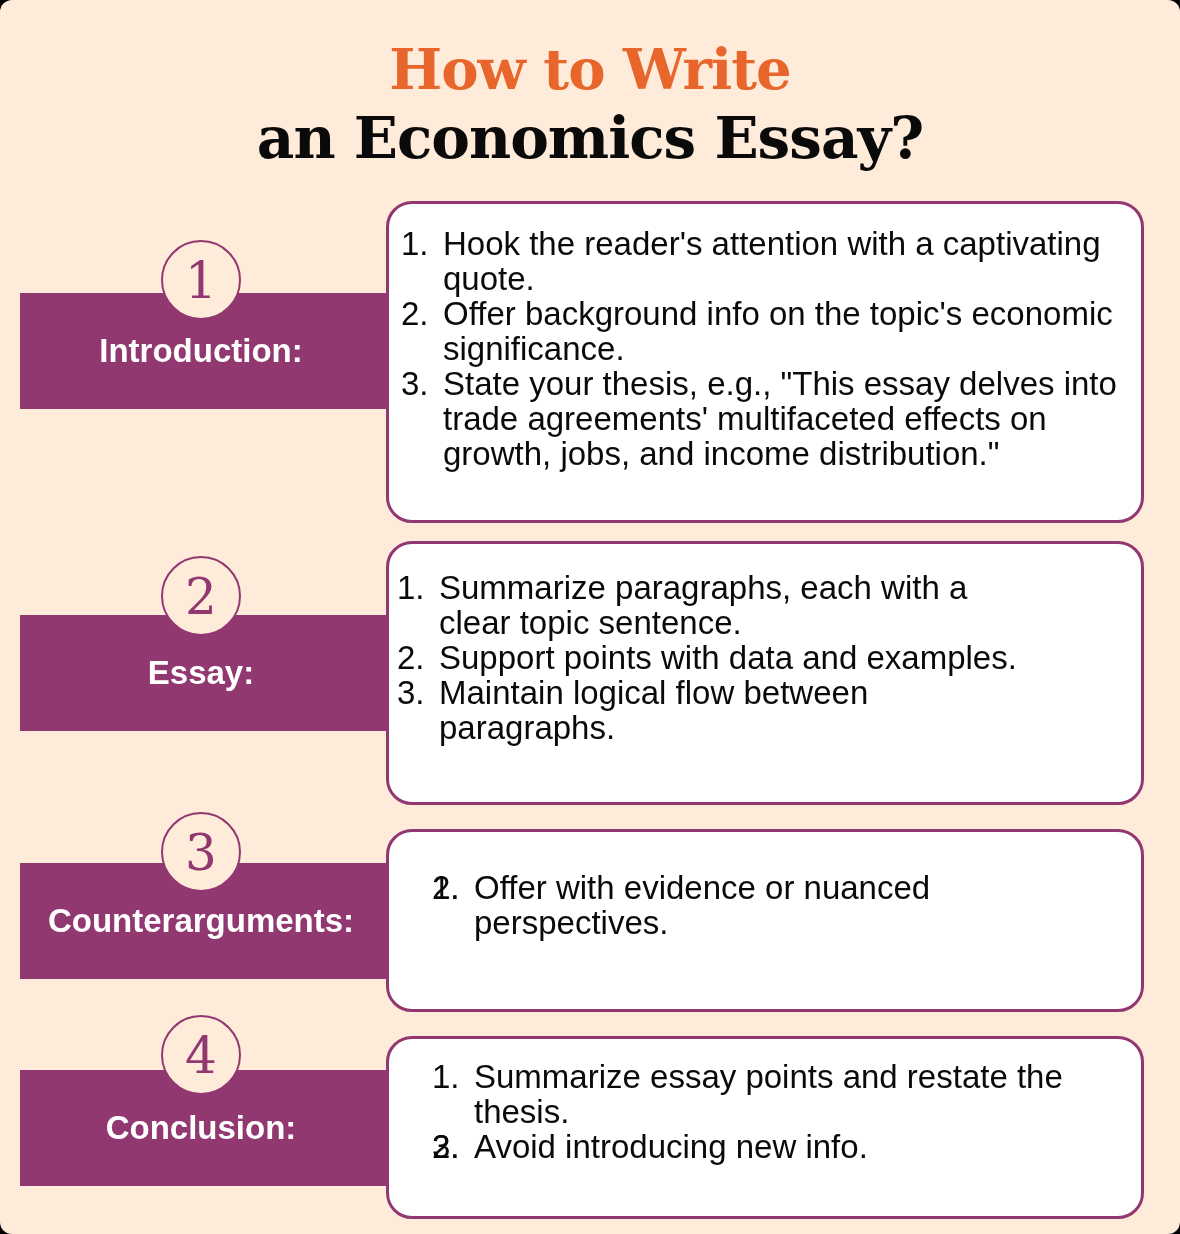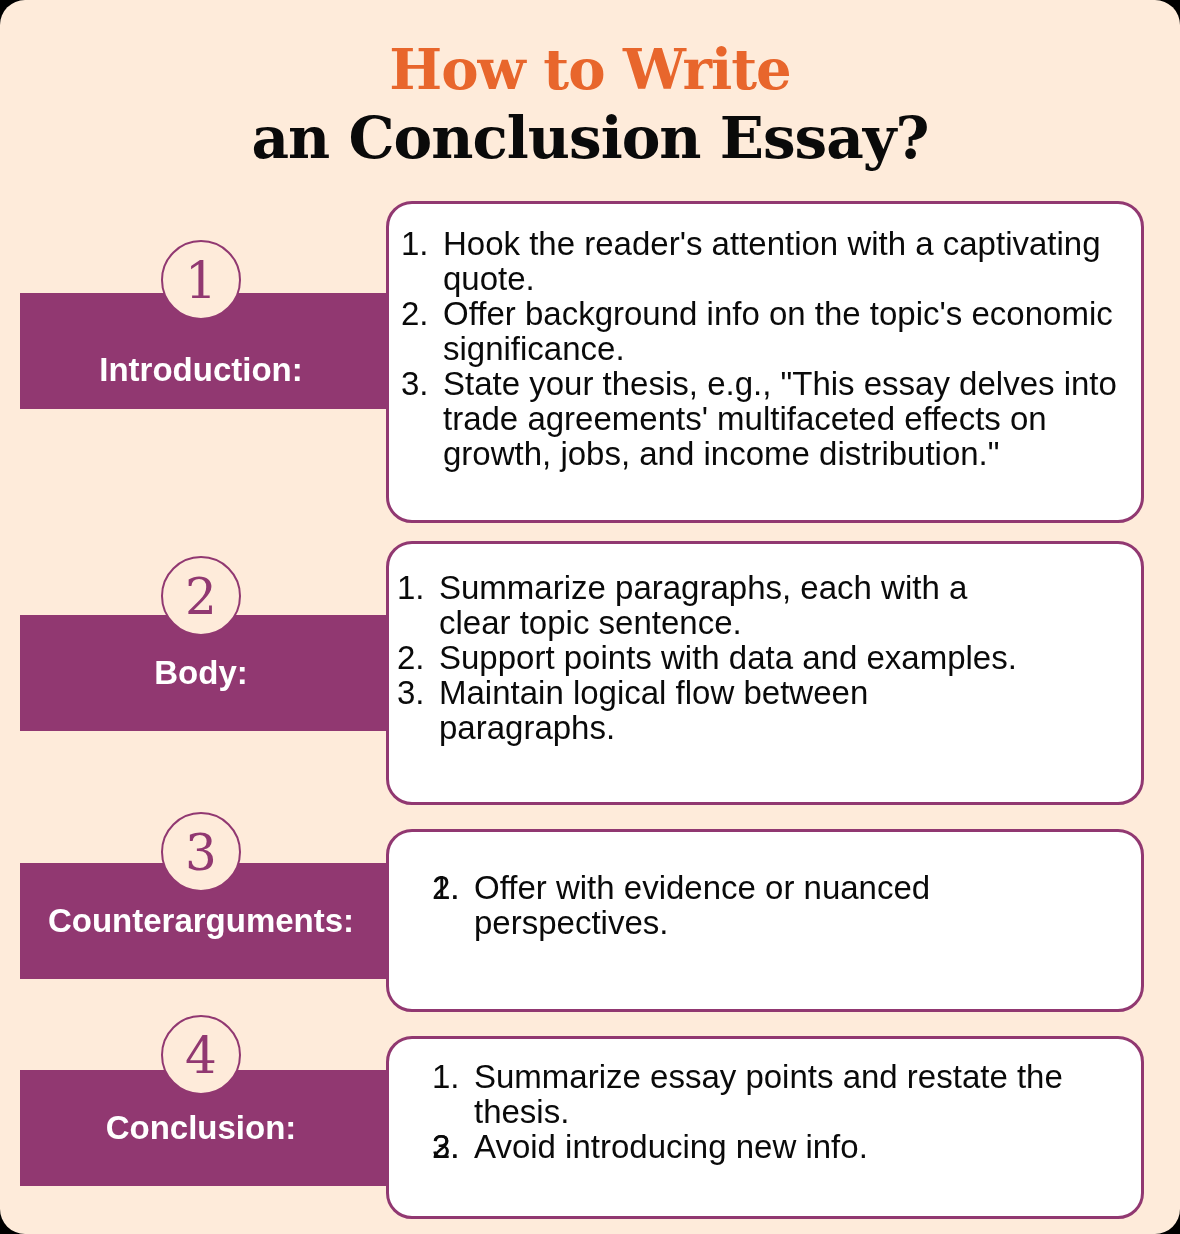--- a/index.html
+++ b/index.html
@@ -1,51 +1,51 @@
 <!DOCTYPE html>
 <html><head>
 <meta charset="utf-8">
 <style>
   html, body { margin:0; padding:0; background:#000; }
   body { width:1180px; height:1234px; position:relative; overflow:hidden; }
-  .card { position:absolute; left:0; top:0; width:1180px; height:1234px; background:#FEEBDA; border-radius:25px; }
+  .card { position:absolute; left:0; top:0; width:1180px; height:1234px; background:#FEEBDA; border-radius:12px; }
   .title1 { position:absolute; top:36px; left:0; width:1180px; text-align:center; font-family:"DejaVu Serif", serif; font-weight:bold; font-size:56px; color:#E8662C; letter-spacing:-1px; }
   .title2 { position:absolute; top:104px; left:0; width:1180px; text-align:center; font-family:"DejaVu Serif", serif; font-weight:bold; font-size:58px; color:#0a0a0a; letter-spacing:-1px; }
   .band { position:absolute; left:20px; width:368px; background:#913871; }
   .band-label { position:absolute; left:20px; width:362px; text-align:center; color:#fff; font-family:"Liberation Sans", sans-serif; font-weight:bold; font-size:33px; }
   .num { position:absolute; width:80px; height:80px; border-radius:50%; background:#FEEBDA; border:2px solid #913871; box-sizing:border-box; left:161px; text-align:center; font-family:"DejaVu Serif", serif; font-size:50px; line-height:78px; color:#913871; }
   .box { position:absolute; left:386px; width:758px; background:#fff; border:3px solid #913871; border-radius:26px; box-sizing:border-box; }
   .list { position:absolute; margin:0; padding:0; list-style:none; font-family:"Liberation Sans", sans-serif; font-size:33px; line-height:35px; color:#0a0a0a; }
   .list li { position:relative; padding-left:42px; }
   .list li .n { position:absolute; left:0; top:0; }
 </style>
 </head>
 <body>
 
 <div class="card">
   <div class="title1">How to Write</div>
-  <div class="title2">an Conclusion Essay?</div>
+  <div class="title2">an Economics Essay?</div>
 
   <div>
     <div class="band" style="top:293px;height:116px;"></div>
     <div class="num" style="top:240px;">1</div>
-    <div class="band-label" style="top:332px;margin-top:19px;">Introduction:</div>
+    <div class="band-label" style="top:332px;">Introduction:</div>
     <div class="box" style="top:201px;height:322px;">
       <ul class="list" style="left:12px;top:22px;width:740px;">
         <li><span class="n">1.</span><span>Hook the reader's attention with a captivating quote.</span></li>
         <li><span class="n">2.</span><span>Offer background info on the topic's economic significance.</span></li>
         <li><span class="n">3.</span><span>State your thesis, e.g., "This essay delves into trade agreements' multifaceted effects on growth, jobs, and income distribution."</span></li>
       </ul>
     </div>
   </div>
 
   <div>
     <div class="band" style="top:615px;height:116px;"></div>
     <div class="num" style="top:556px;">2</div>
-    <div class="band-label" style="top:654px;">Body:</div>
+    <div class="band-label" style="top:654px;">Essay:</div>
     <div class="box" style="top:541px;height:264px;">
       <ul class="list" style="left:8px;top:26px;width:620px;">
         <li><span class="n">1.</span><span>Summarize paragraphs, each with a clear topic sentence.</span></li>
         <li><span class="n">2.</span><span>Support points with data and examples.</span></li>
         <li><span class="n">3.</span><span>Maintain logical flow between paragraphs.</span></li>
       </ul>
     </div>
   </div>
 
   <div>

